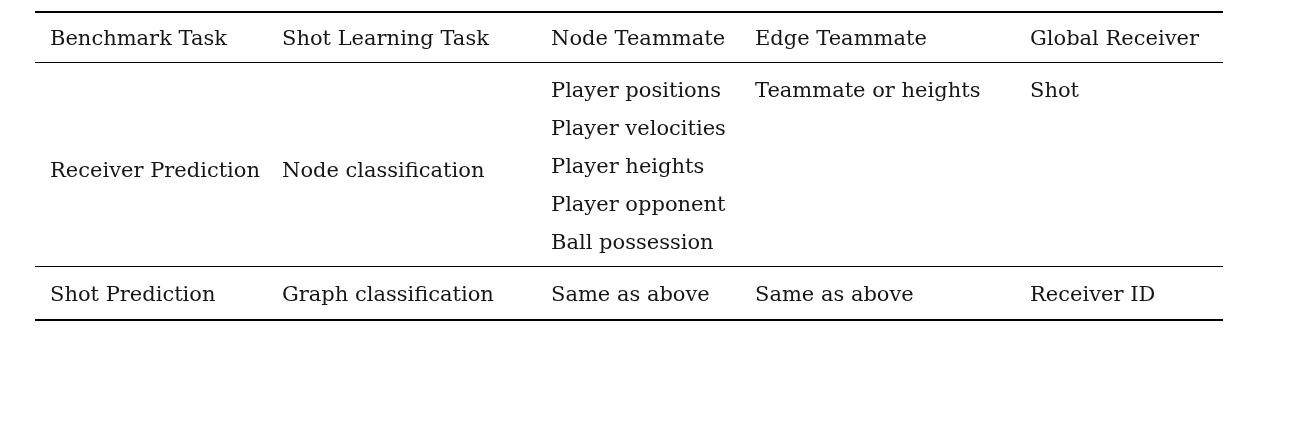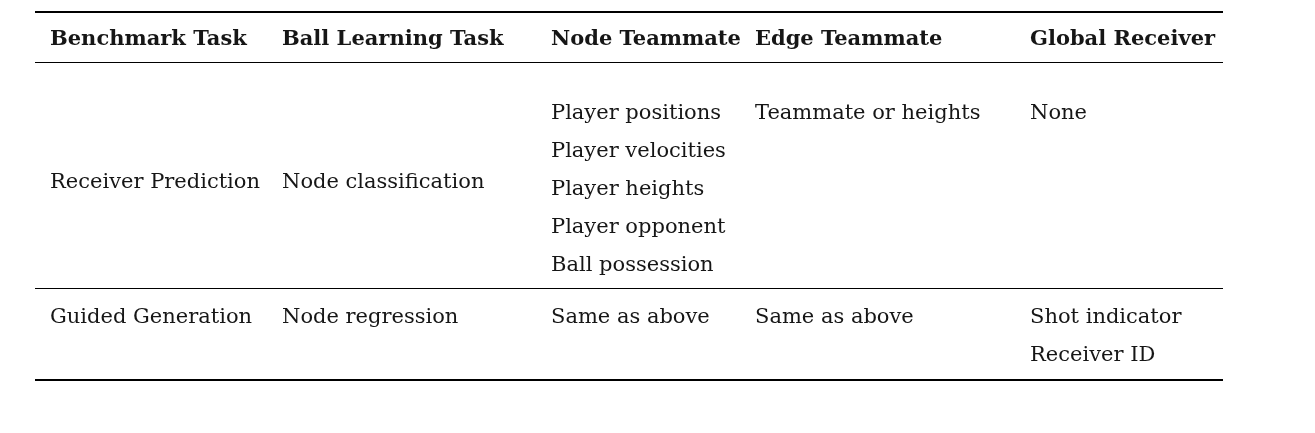--- a/index.html
+++ b/index.html
@@ -38,54 +38,54 @@
   }
   tbody tr {
     border-bottom: 1.6px solid #000000;
   }
   tbody tr:last-child {
     border-bottom: 2.4px solid #000000;
   }
 
   th {
     text-align: left;
-    font-weight: bold;
+    font-weight: normal;
     padding: 6px 0 5px 0;
     vertical-align: middle;
     white-space: nowrap;
   }
   th.first, td.first { padding-left: 15px; }
 
   td {
     text-align: left;
     vertical-align: top;
     padding: 8px 0 6px 0;
     white-space: nowrap;
   }
-  tr.row-tall td { padding-top: 30px; padding-bottom: 5px; }
+  tr.row-tall td { padding-top: 8px; padding-bottom: 5px; }
   tr.row-tall td.v-mid { vertical-align: middle; padding-top: 10px; padding-bottom: 0; }
 
   .ln { height: 38px; }
 </style>
 </head>
 <body>
 
 <div class="page">
   <table class="paper-table">
     <colgroup>
       <col class="c1">
         <col class="c2">
         <col class="c3">
         <col class="c4">
         <col class="c5">
     </colgroup>
     <thead>
       <tr>
         <th class="first">Benchmark Task</th>
-        <th>Ball Learning Task</th>
+        <th>Shot Learning Task</th>
         <th>Node Teammate</th>
         <th>Edge Teammate</th>
         <th>Global Receiver</th>
       </tr>
     </thead>
     <tbody>
       <tr class="row-tall">
         <td class="first v-mid">
           <div class="ln">Receiver Prediction</div>
         </td>
@@ -96,36 +96,35 @@
           <div class="ln">Player positions</div>
           <div class="ln">Player velocities</div>
           <div class="ln">Player heights</div>
           <div class="ln">Player opponent</div>
           <div class="ln">Ball possession</div>
         </td>
         <td>
           <div class="ln">Teammate or heights</div>
         </td>
         <td>
-          <div class="ln">None</div>
+          <div class="ln">Shot</div>
         </td>
       </tr>
       <tr>
         <td class="first">
-          <div class="ln">Guided Generation</div>
+          <div class="ln">Shot Prediction</div>
         </td>
         <td>
-          <div class="ln">Node regression</div>
+          <div class="ln">Graph classification</div>
         </td>
         <td>
           <div class="ln">Same as above</div>
         </td>
         <td>
           <div class="ln">Same as above</div>
         </td>
         <td>
-          <div class="ln">Shot indicator</div>
           <div class="ln">Receiver ID</div>
         </td>
       </tr>
     </tbody>
   </table>
 </div>
 
 </body></html>

